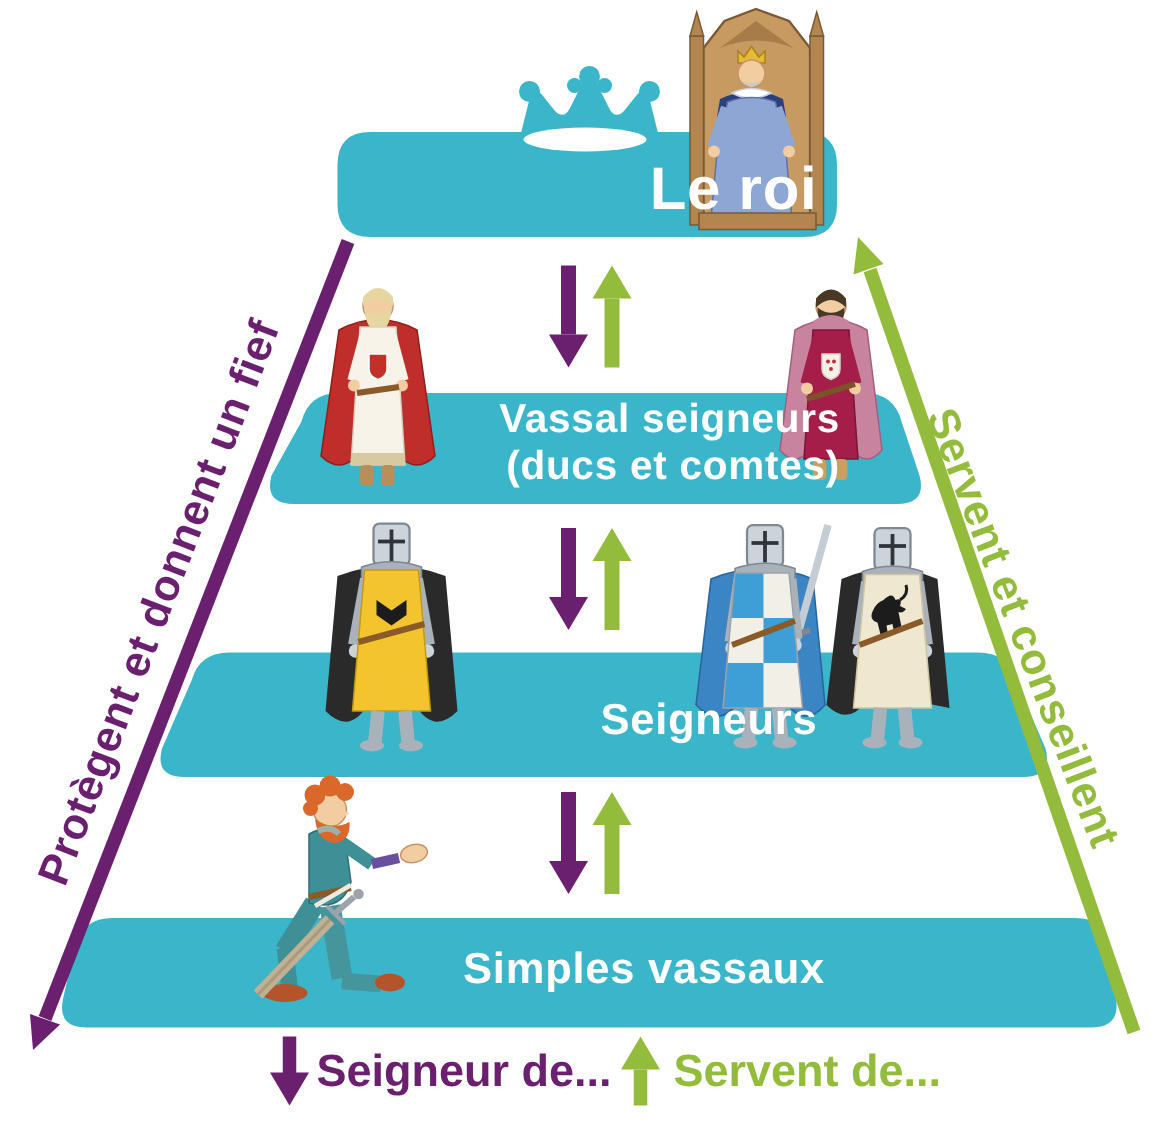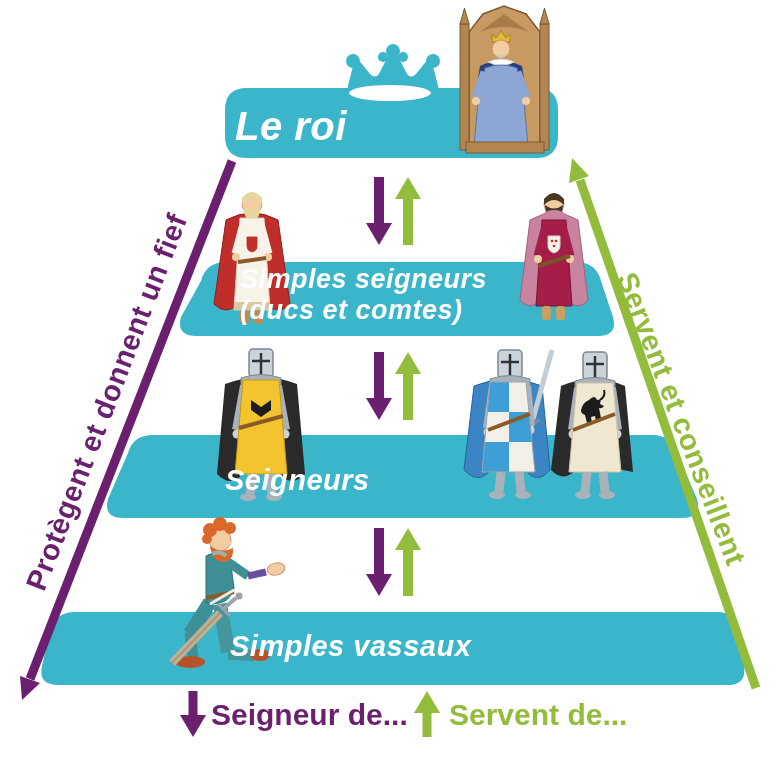--- a/index.html
+++ b/index.html
@@ -3,21 +3,21 @@
 <meta charset="utf-8">
 <style>
   html,body{margin:0;padding:0;background:#fff;}
   .stage{
     position:relative;width:782px;height:758px;background:#ffffff;overflow:hidden;
     font-family:"Liberation Sans",sans-serif;
   }
   .stage svg{position:absolute;left:0;top:0;z-index:1;}
   .lbl{
     position:absolute;z-index:2;color:var(--label-text);font-weight:bold;
-    text-align:left;letter-spacing:.5px;font-style:italic;
+    text-align:right;letter-spacing:.5px;
   }
   .lbl-roi{left:235px;top:104px;width:310px;font-size:40px;}
   .lbl-gs{left:240px;top:264px;width:320px;font-size:27px;line-height:31px;}
   .lbl-seig{left:225px;top:464px;width:320px;font-size:29px;}
   .lbl-vass{left:230px;top:630px;width:320px;font-size:29px;}
   .diag{
     position:absolute;z-index:2;white-space:nowrap;font-weight:bold;font-size:29px;
     letter-spacing:.5px;
   }
   .diag-left{left:107px;top:402px;color:var(--purple);
@@ -235,21 +235,21 @@
       <circle cx="58" cy="6" r="7" fill="#d9682a"></circle>
       <circle cx="68" cy="10" r="6" fill="#d9682a"></circle>
       <circle cx="45" cy="21" r="5" fill="#d9682a"></circle>
       <path d="M48,28 Q50,44 62,44 Q72,42 71,30 Q59,36 48,28 Z" fill="#d9682a"></path>
       <path d="M50,36 Q58,32 64,38" fill="none" stroke="#9fb0a8" stroke-width="4"></path>
     </g>
   </svg>
 
   <div class="lbl lbl-roi">Le roi</div>
   <div class="lbl lbl-gs">
-    <div>Simples seigneurs</div>
+    <div>Vassal seigneurs</div>
     <div>(ducs et comtes)</div>
   </div>
   <div class="lbl lbl-seig">Seigneurs</div>
   <div class="lbl lbl-vass">Simples vassaux</div>
 
   <div class="diag diag-left">Protègent et donnent un fief</div>
   <div class="diag diag-right">Servent et conseillent</div>
 
   <div class="legend-text legend-seigneur">Seigneur de...</div>
   <div class="legend-text legend-vassal">Servent de...</div>

